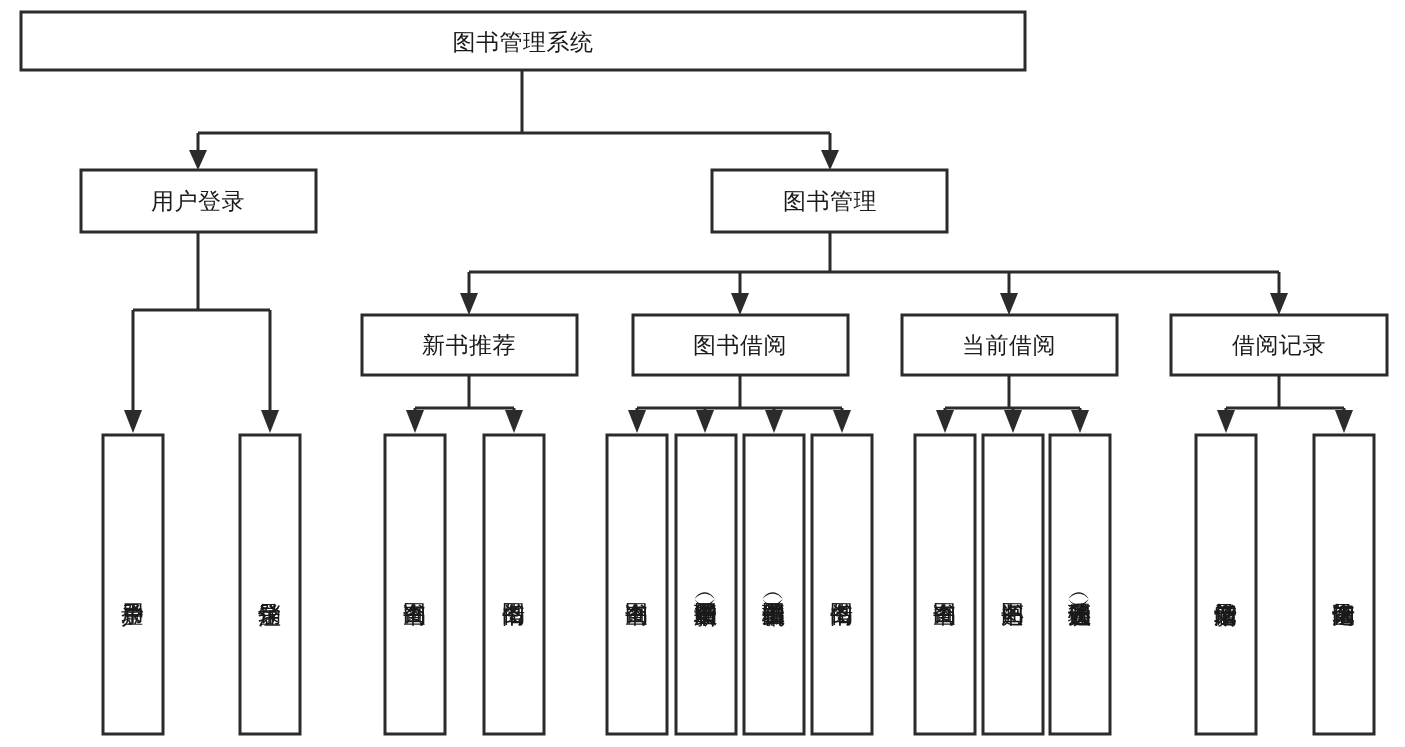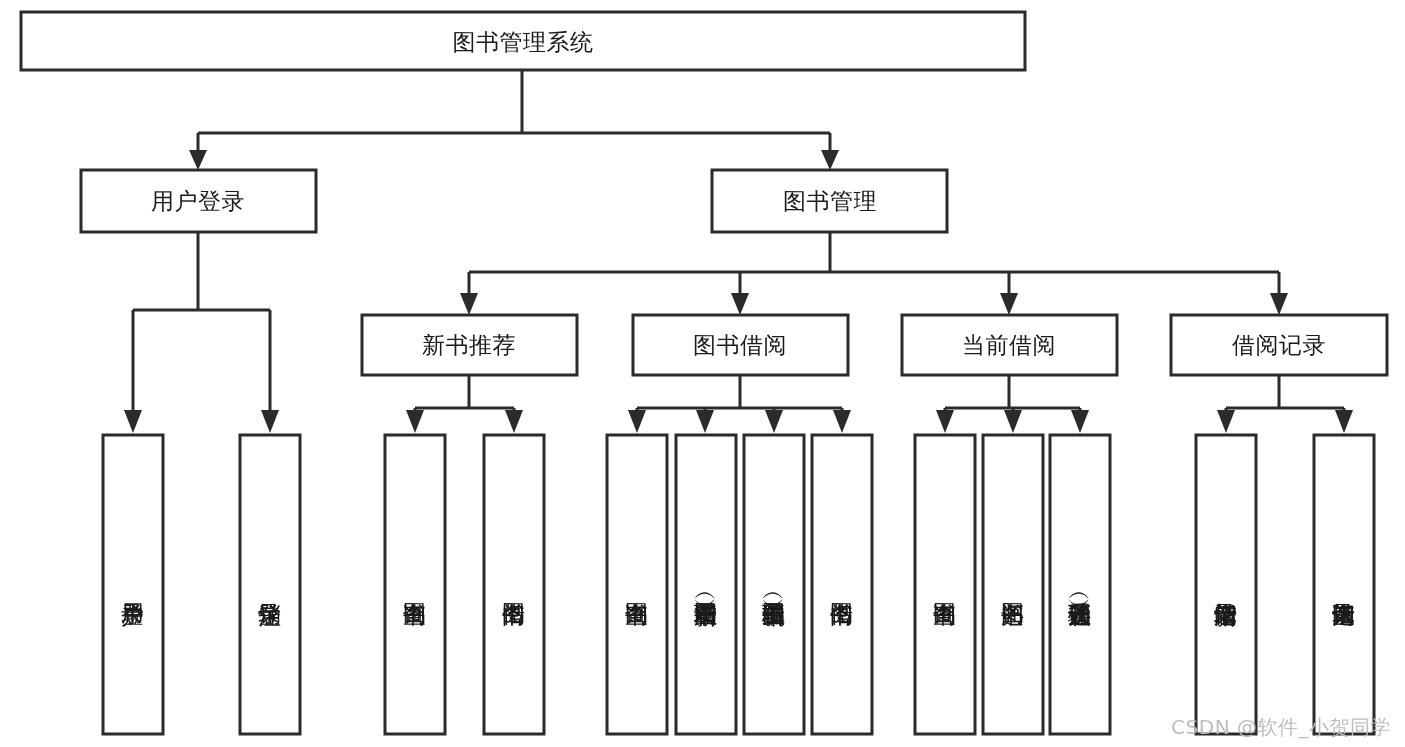--- a/index.html
+++ b/index.html
@@ -199,14 +199,13 @@
   <div class="vert-label-box" style="left:744px; top:435px; width:60px; height:299px;">编辑图书（管理员）</div>
   <div class="vert-label-box" style="left:812px; top:435px; width:60px; height:299px;">借阅图书</div>
 
   <div class="vert-label-box" style="left:915px; top:435px; width:60px; height:299px;">查询图书</div>
   <div class="vert-label-box" style="left:983px; top:435px; width:60px; height:299px;">归还图书</div>
   <div class="vert-label-box" style="left:1050px; top:435px; width:60px; height:299px;">确认归还（管理员）</div>
 
   <div class="vert-label-box" style="left:1196px; top:435px; width:60px; height:299px;">新增借阅记录</div>
   <div class="vert-label-box" style="left:1314px; top:435px; width:60px; height:299px;">查询借阅记录</div>
 
-  <div class="watermark">CSDN @软件_小贺同学</div>
 </div>
 
 </body></html>

